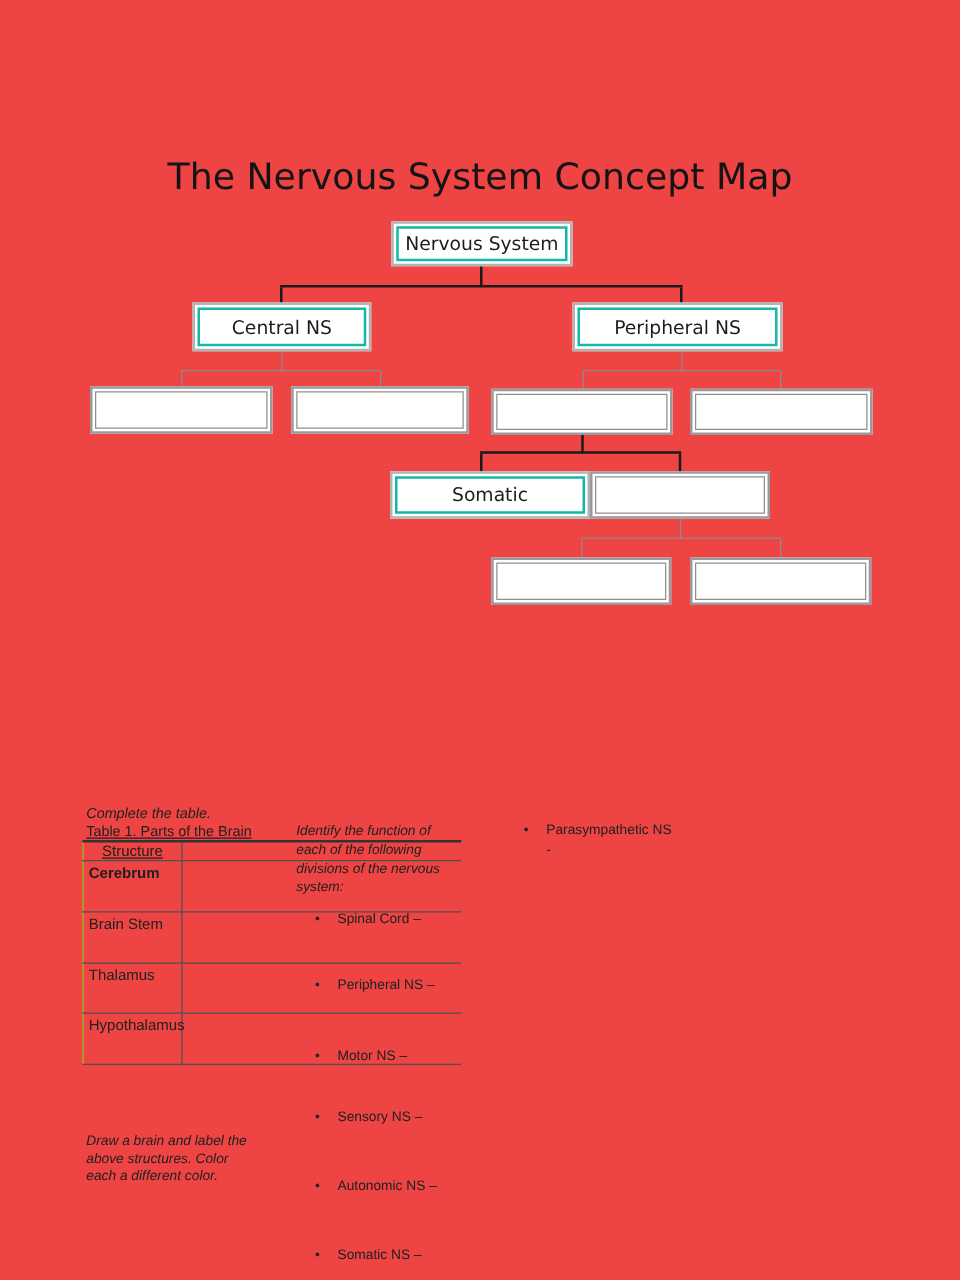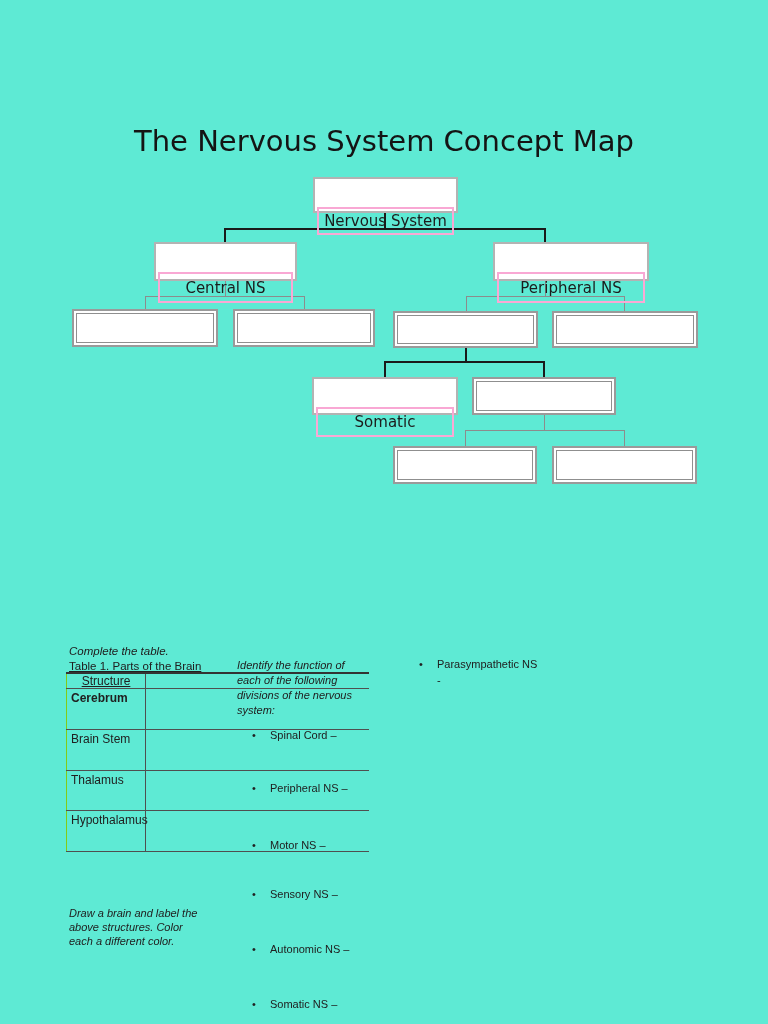--- a/index.html
+++ b/index.html
@@ -1,41 +1,41 @@
 <!DOCTYPE html>
 <html><head>
 <meta charset="utf-8">
 <style>
   html,body{margin:0;padding:0;background:#ffffff;}
-  #page{position:relative;width:768px;height:1024px;background:#5eead4;overflow:hidden;
+  #page{position:relative;width:768px;height:1024px;background:#ef4444;overflow:hidden;
         font-family:"Liberation Sans",sans-serif;color:#1c1c1c;}
 
   
   #doc-title{position:absolute;left:0;right:0;top:124px;margin:0;text-align:center;
              font-family:"DejaVu Sans",sans-serif;font-size:29px;line-height:34px;
              font-weight:500;color:#141414;letter-spacing:0px;}
 
   
   .node{position:absolute;box-sizing:border-box;background:#fff;padding:2px;}
   .node .inner{width:100%;height:100%;box-sizing:border-box;display:flex;
                align-items:center;justify-content:center;
                font-family:"DejaVu Sans",sans-serif;font-size:15px;color:#1c1c1c;}
   .node.labeled{border:2px solid #b3b3b3;}
-  .node.labeled .inner{border:2px solid #f9a8d4;margin-top:26px;}
+  .node.labeled .inner{border:2px solid #14b8a6;}
   .node.blank{border:2px solid #9a9a9a;}
   .node.blank .inner{border:1px solid #8f8f8f;}
 
   #n-root{left:313px;top:177px;width:145px;height:36px;}
   #n-central{left:154px;top:242px;width:143px;height:39px;}
-  #n-peripheral{left:493px;top:242px;width:156px;height:39px;}
+  #n-peripheral{left:458px;top:242px;width:168px;height:39px;}
   #b1{left:72px;top:309px;width:146px;height:38px;}
   #b2{left:233px;top:309px;width:142px;height:38px;}
   #b3{left:393px;top:311px;width:145px;height:37px;}
   #b4{left:552px;top:311px;width:146px;height:37px;}
-  #n-somatic{left:312px;top:377px;width:146px;height:38px;}
+  #n-somatic{left:312px;top:377px;width:160px;height:38px;}
   #b5{left:472px;top:377px;width:144px;height:38px;}
   #b6{left:393px;top:446px;width:144px;height:38px;}
   #b7{left:552px;top:446px;width:145px;height:38px;}
 
   
   .cn{position:absolute;}
   .cn.black{background:#1a1a1a;}
   .cn.gray{background:#8c8c8c;}
 
   

